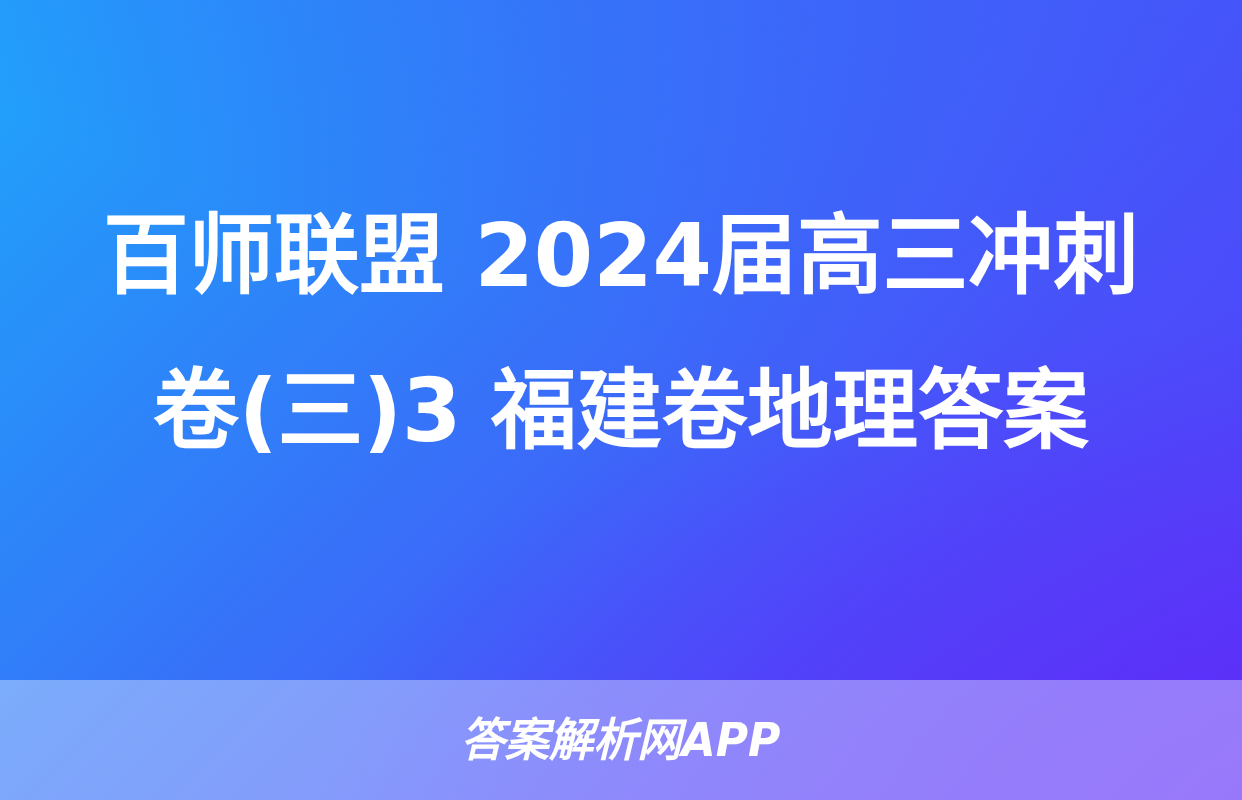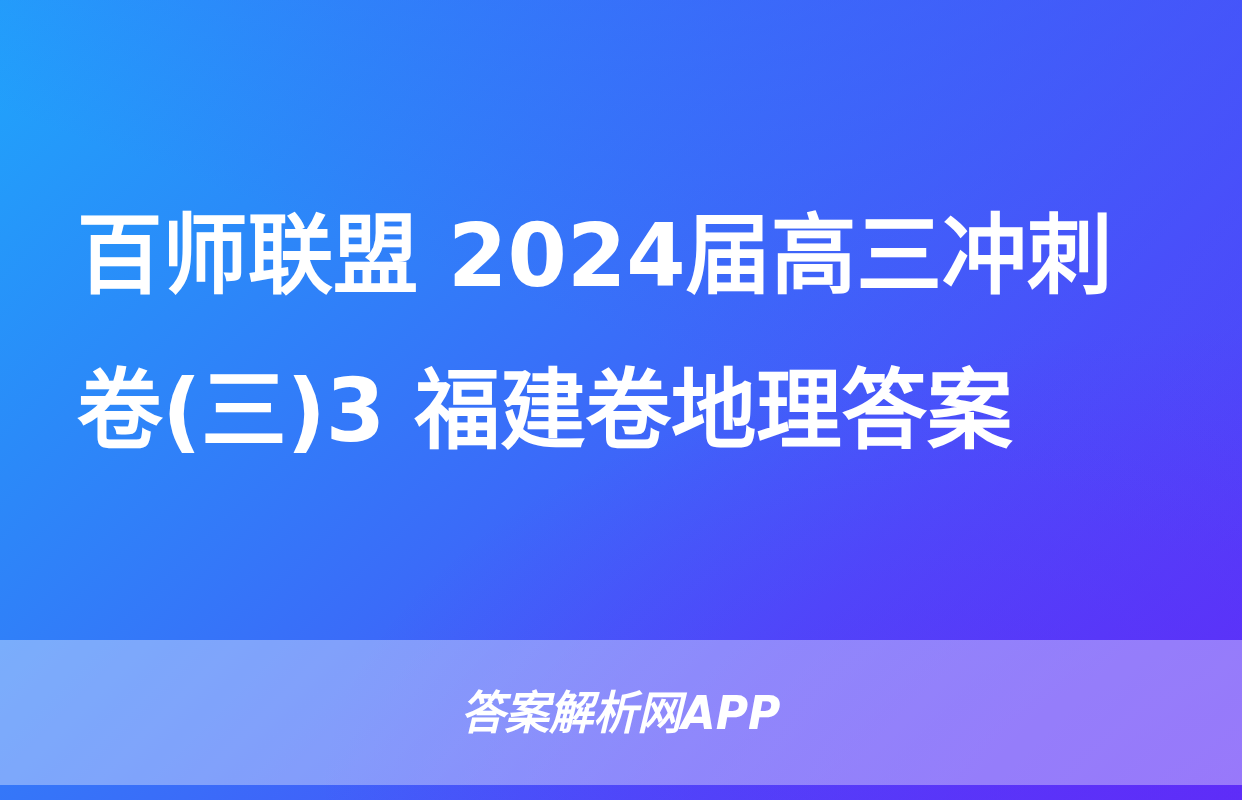--- a/index.html
+++ b/index.html
@@ -44,23 +44,23 @@
     pointer-events: none;
   }
 
   
   .title-block {
     position: absolute;
     left: 0;
     right: 0;
     top: 178px;
     z-index: 2;
+    text-align: center;
     padding: 0 52px;
     box-sizing: border-box;
-    margin-left: 8px;
   }
 
   .title-text {
     display: block;
     margin: 0;
     color: #ffffff;
     font-family: "DejaVu Sans", "Liberation Sans", sans-serif;
     font-size: 88px;
     font-weight: 700;
     line-height: 155px;
@@ -69,22 +69,22 @@
     white-space: normal;
     transform: scaleX(0.97);
     transform-origin: center top;
   }
 
   
   .footer-band {
     position: absolute;
     left: 0;
     right: 0;
-    top: 640px;
-    height: 145px;
+    top: 680px;
+    height: 120px;
     z-index: 3;
     background: rgba(255, 255, 255, 0.36);
     display: flex;
     align-items: center;
     justify-content: center;
   }
 
   .footer-text {
     color: #ffffff;
     font-family: "DejaVu Sans", "Liberation Sans", sans-serif;

